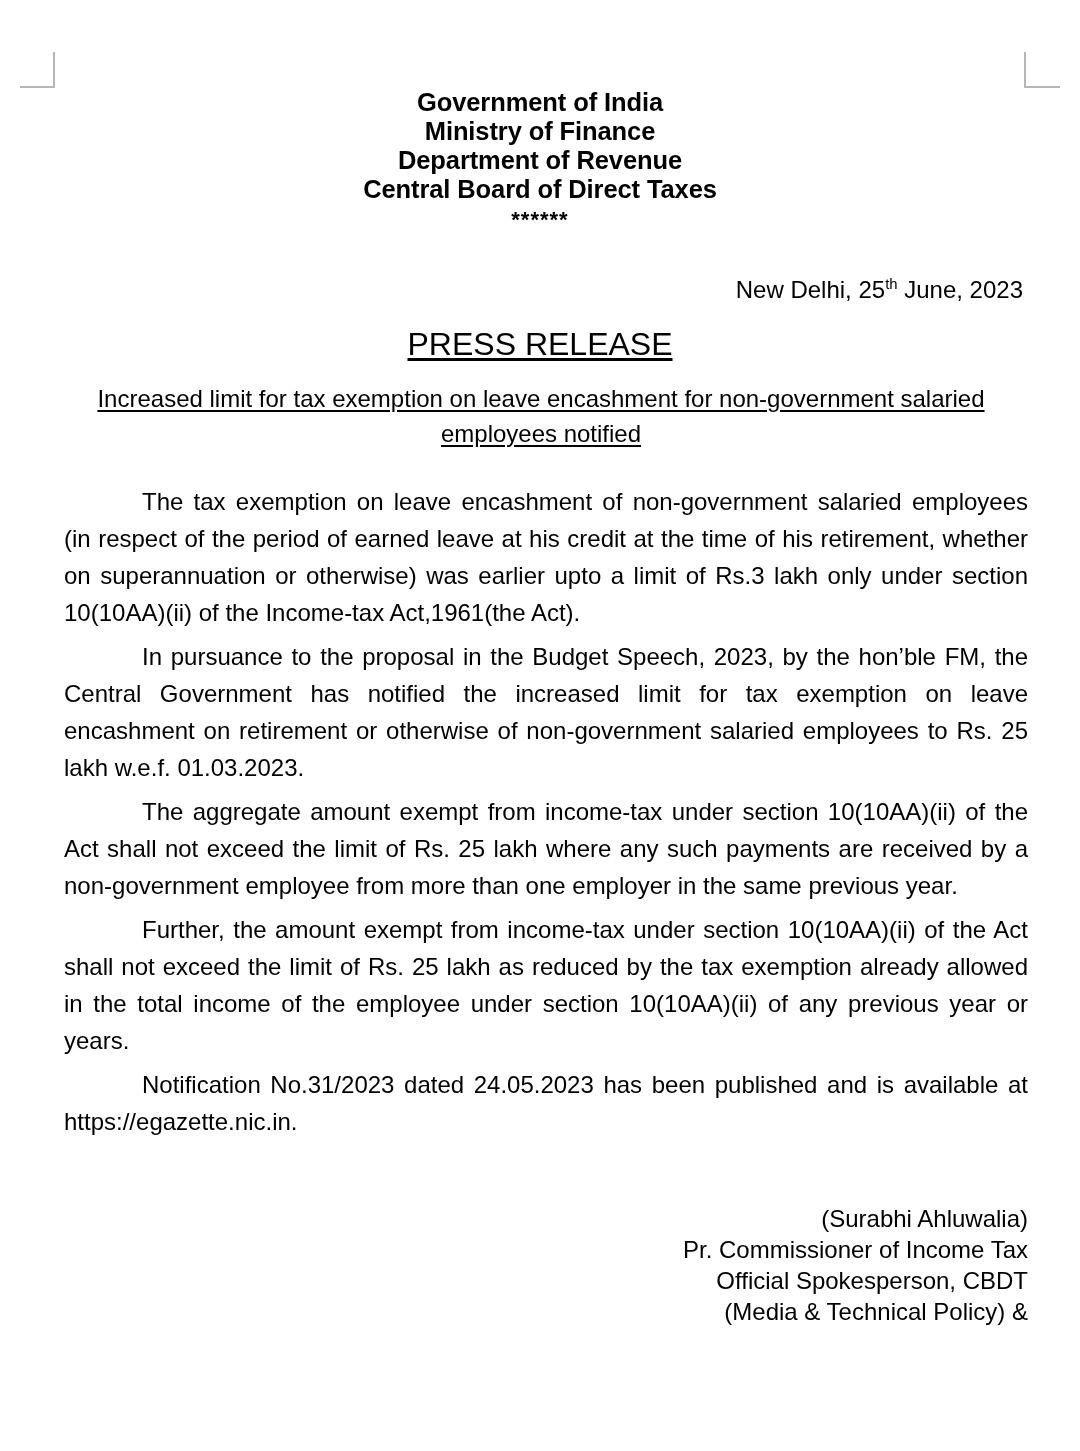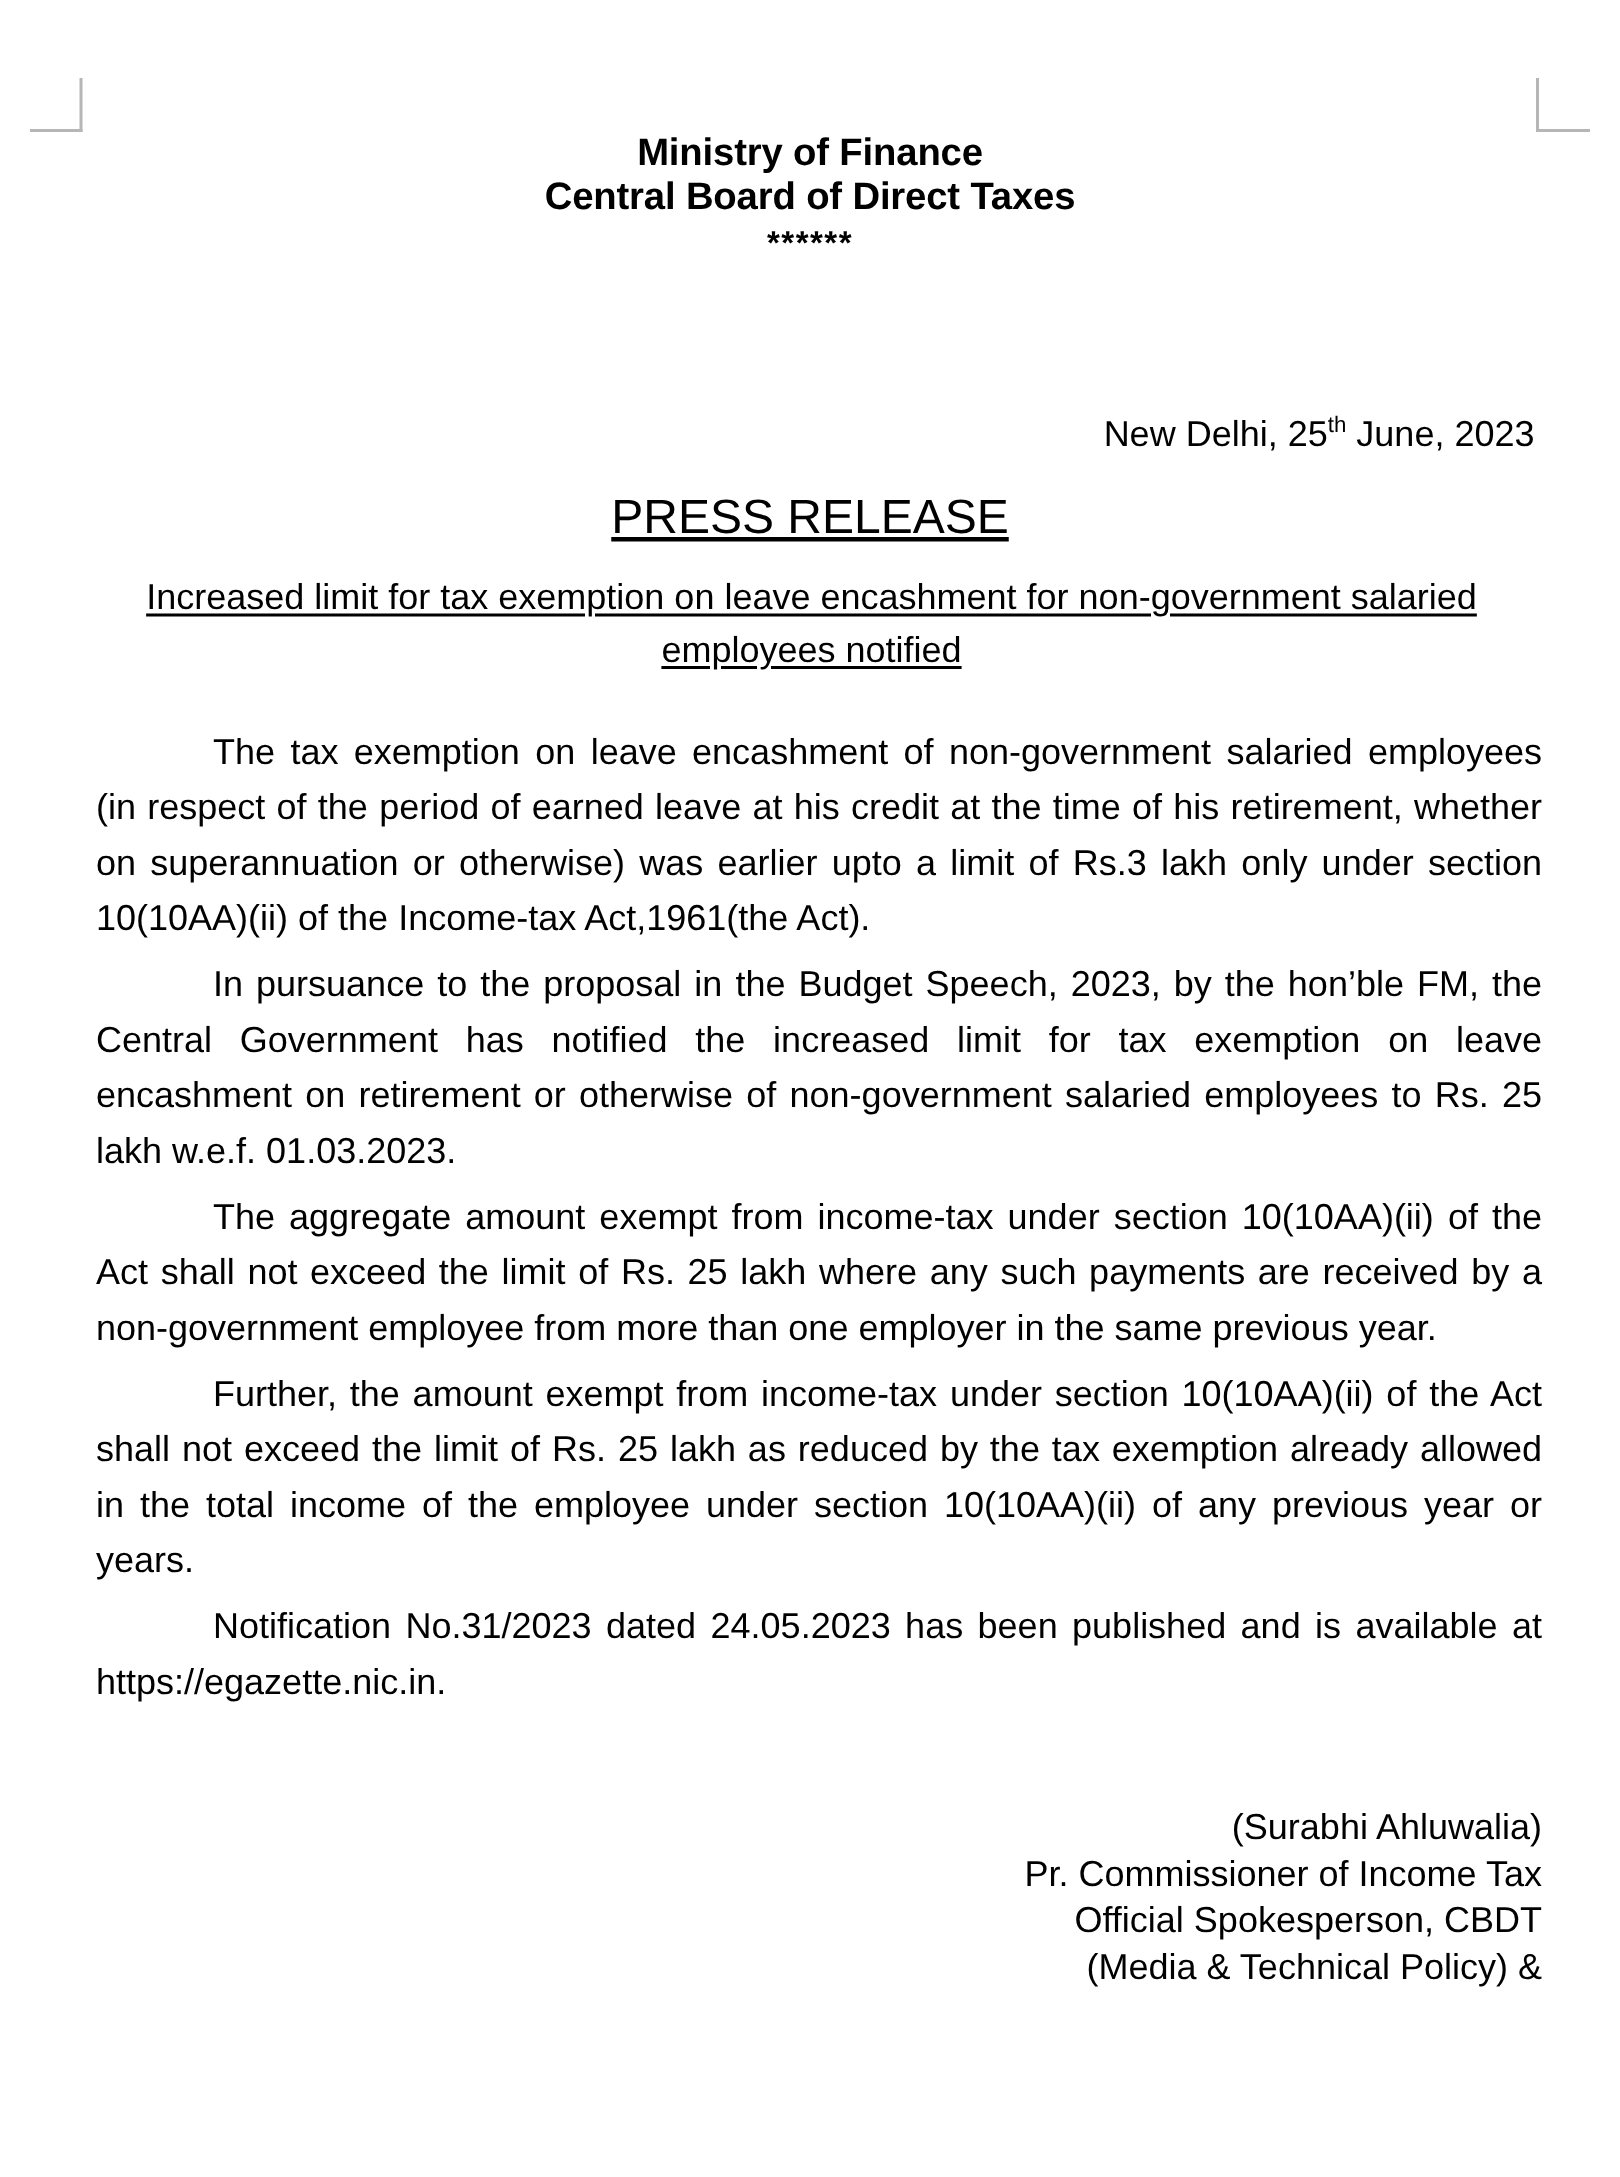--- a/index.html
+++ b/index.html
@@ -149,21 +149,23 @@
     <div class="v"></div>
     <div class="h"></div>
   </div>
 
   <div class="crop-mark crop-tr">
     <div class="v"></div>
     <div class="h"></div>
   </div>
 
   <div class="letterhead">
+    <div class="line">Government of India</div>
     <div class="line">Ministry of Finance</div>
+    <div class="line">Department of Revenue</div>
     <div class="line">Central Board of Direct Taxes</div>
     <div class="stars">******</div>
   </div>
 
   <div class="dateline"><span>New Delhi, 25</span><sup>th</sup><span> June, 2023</span></div>
 
   <div class="press-release"><span>PRESS RELEASE</span></div>
 
   <div class="doc-title"><span>Increased limit for tax exemption on leave encashment for non-government salaried employees notified</span></div>
 

